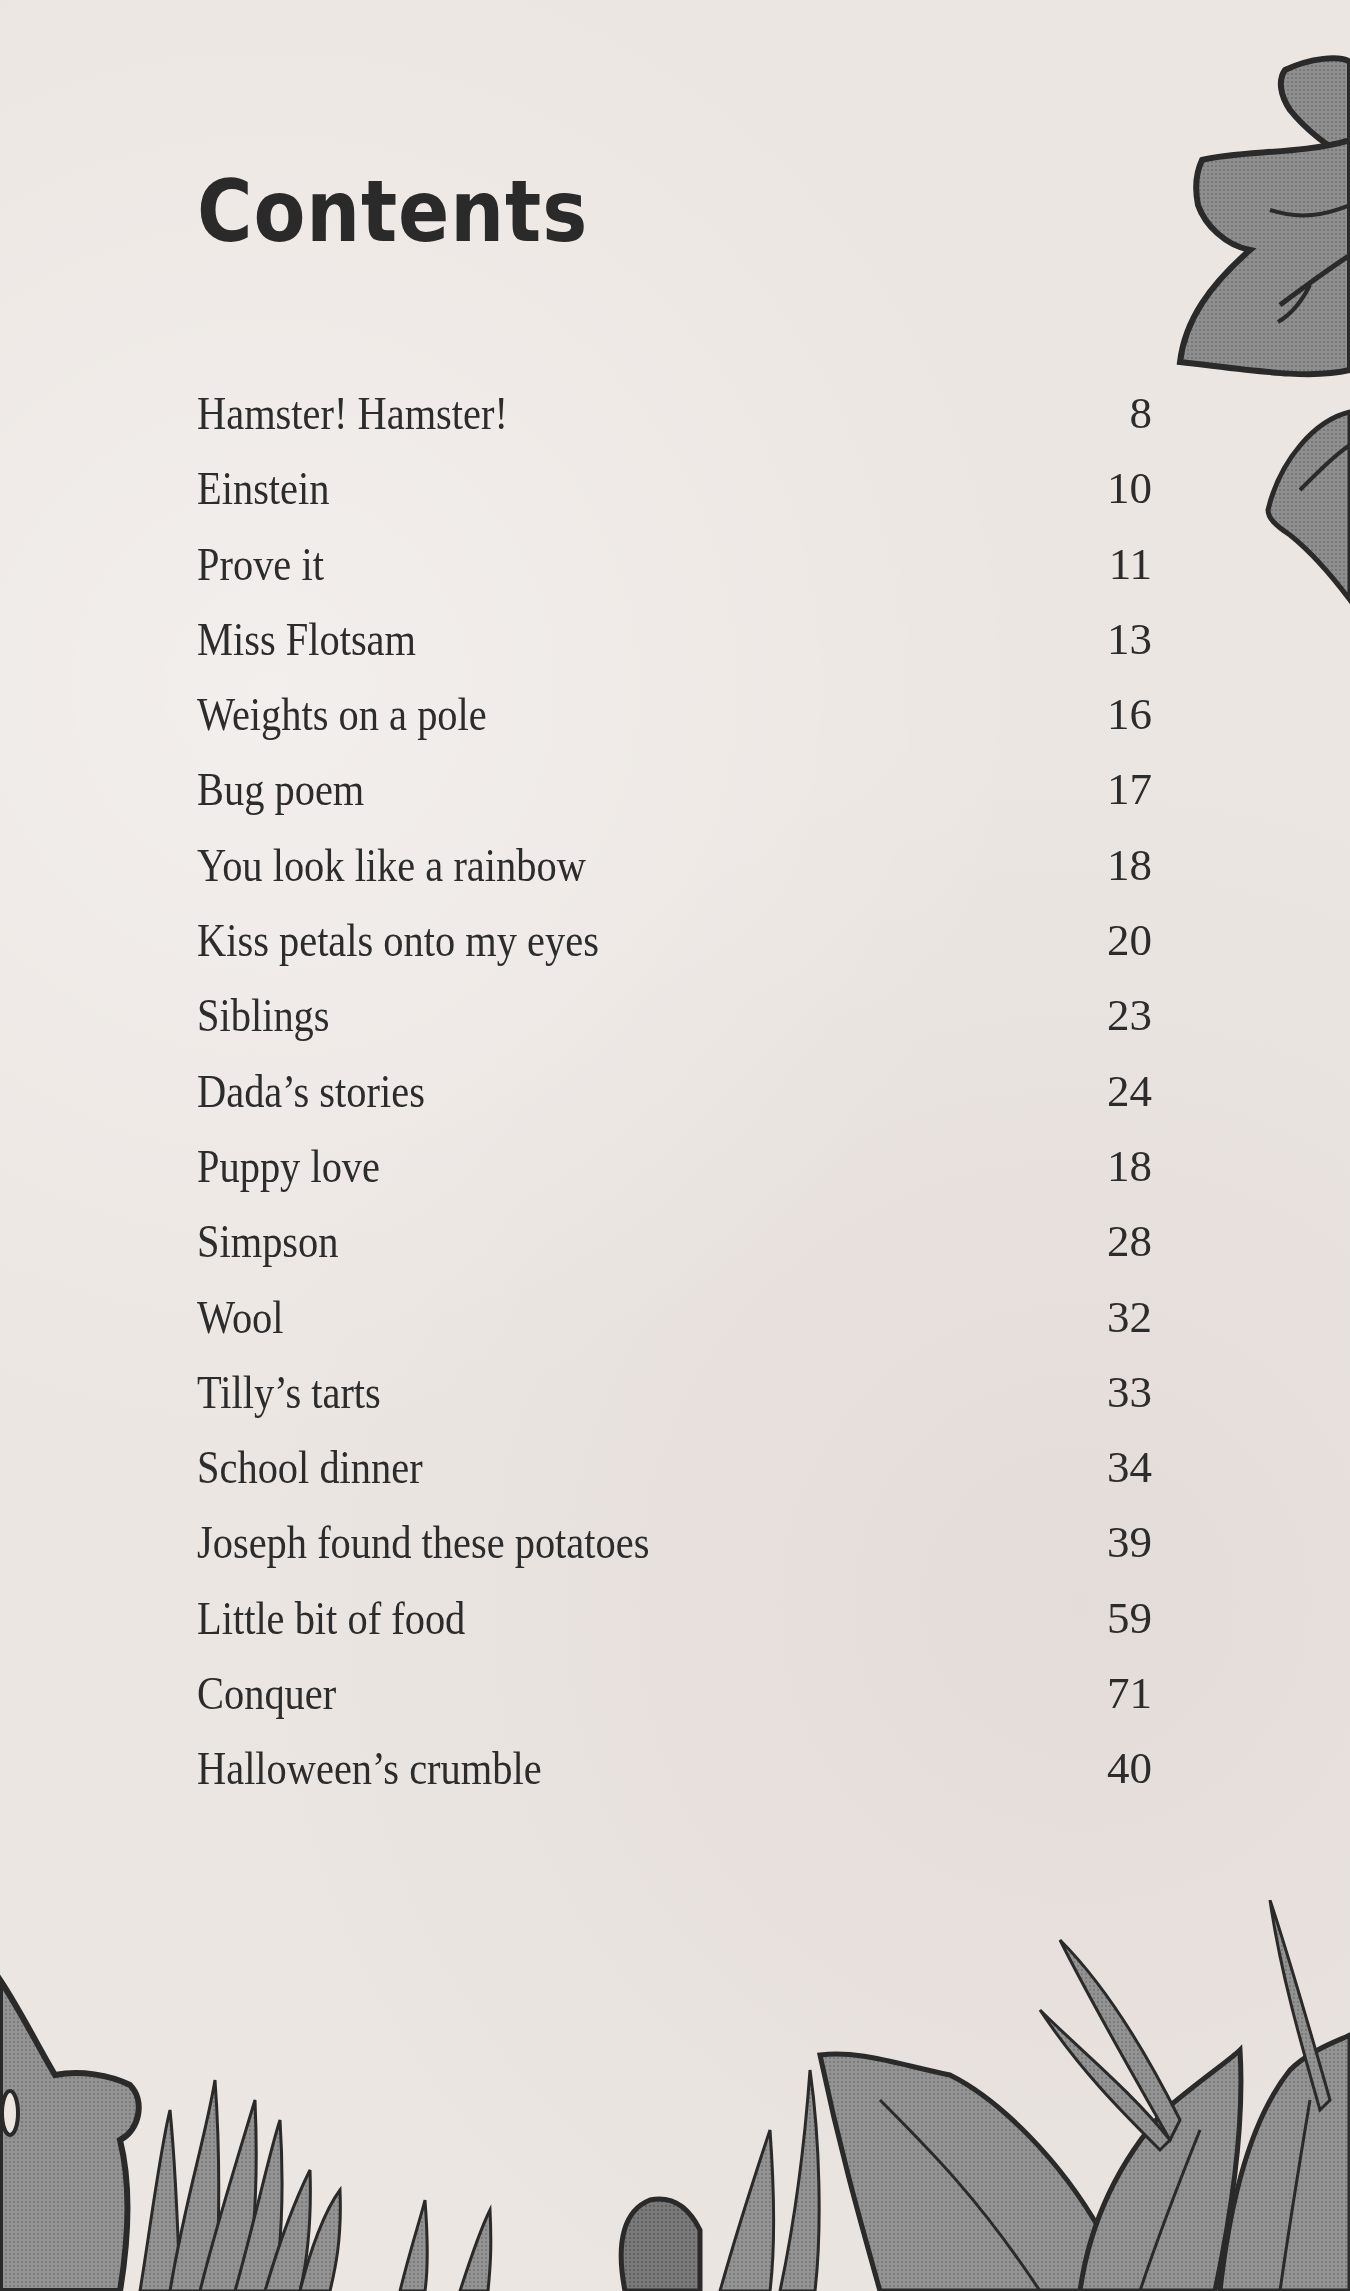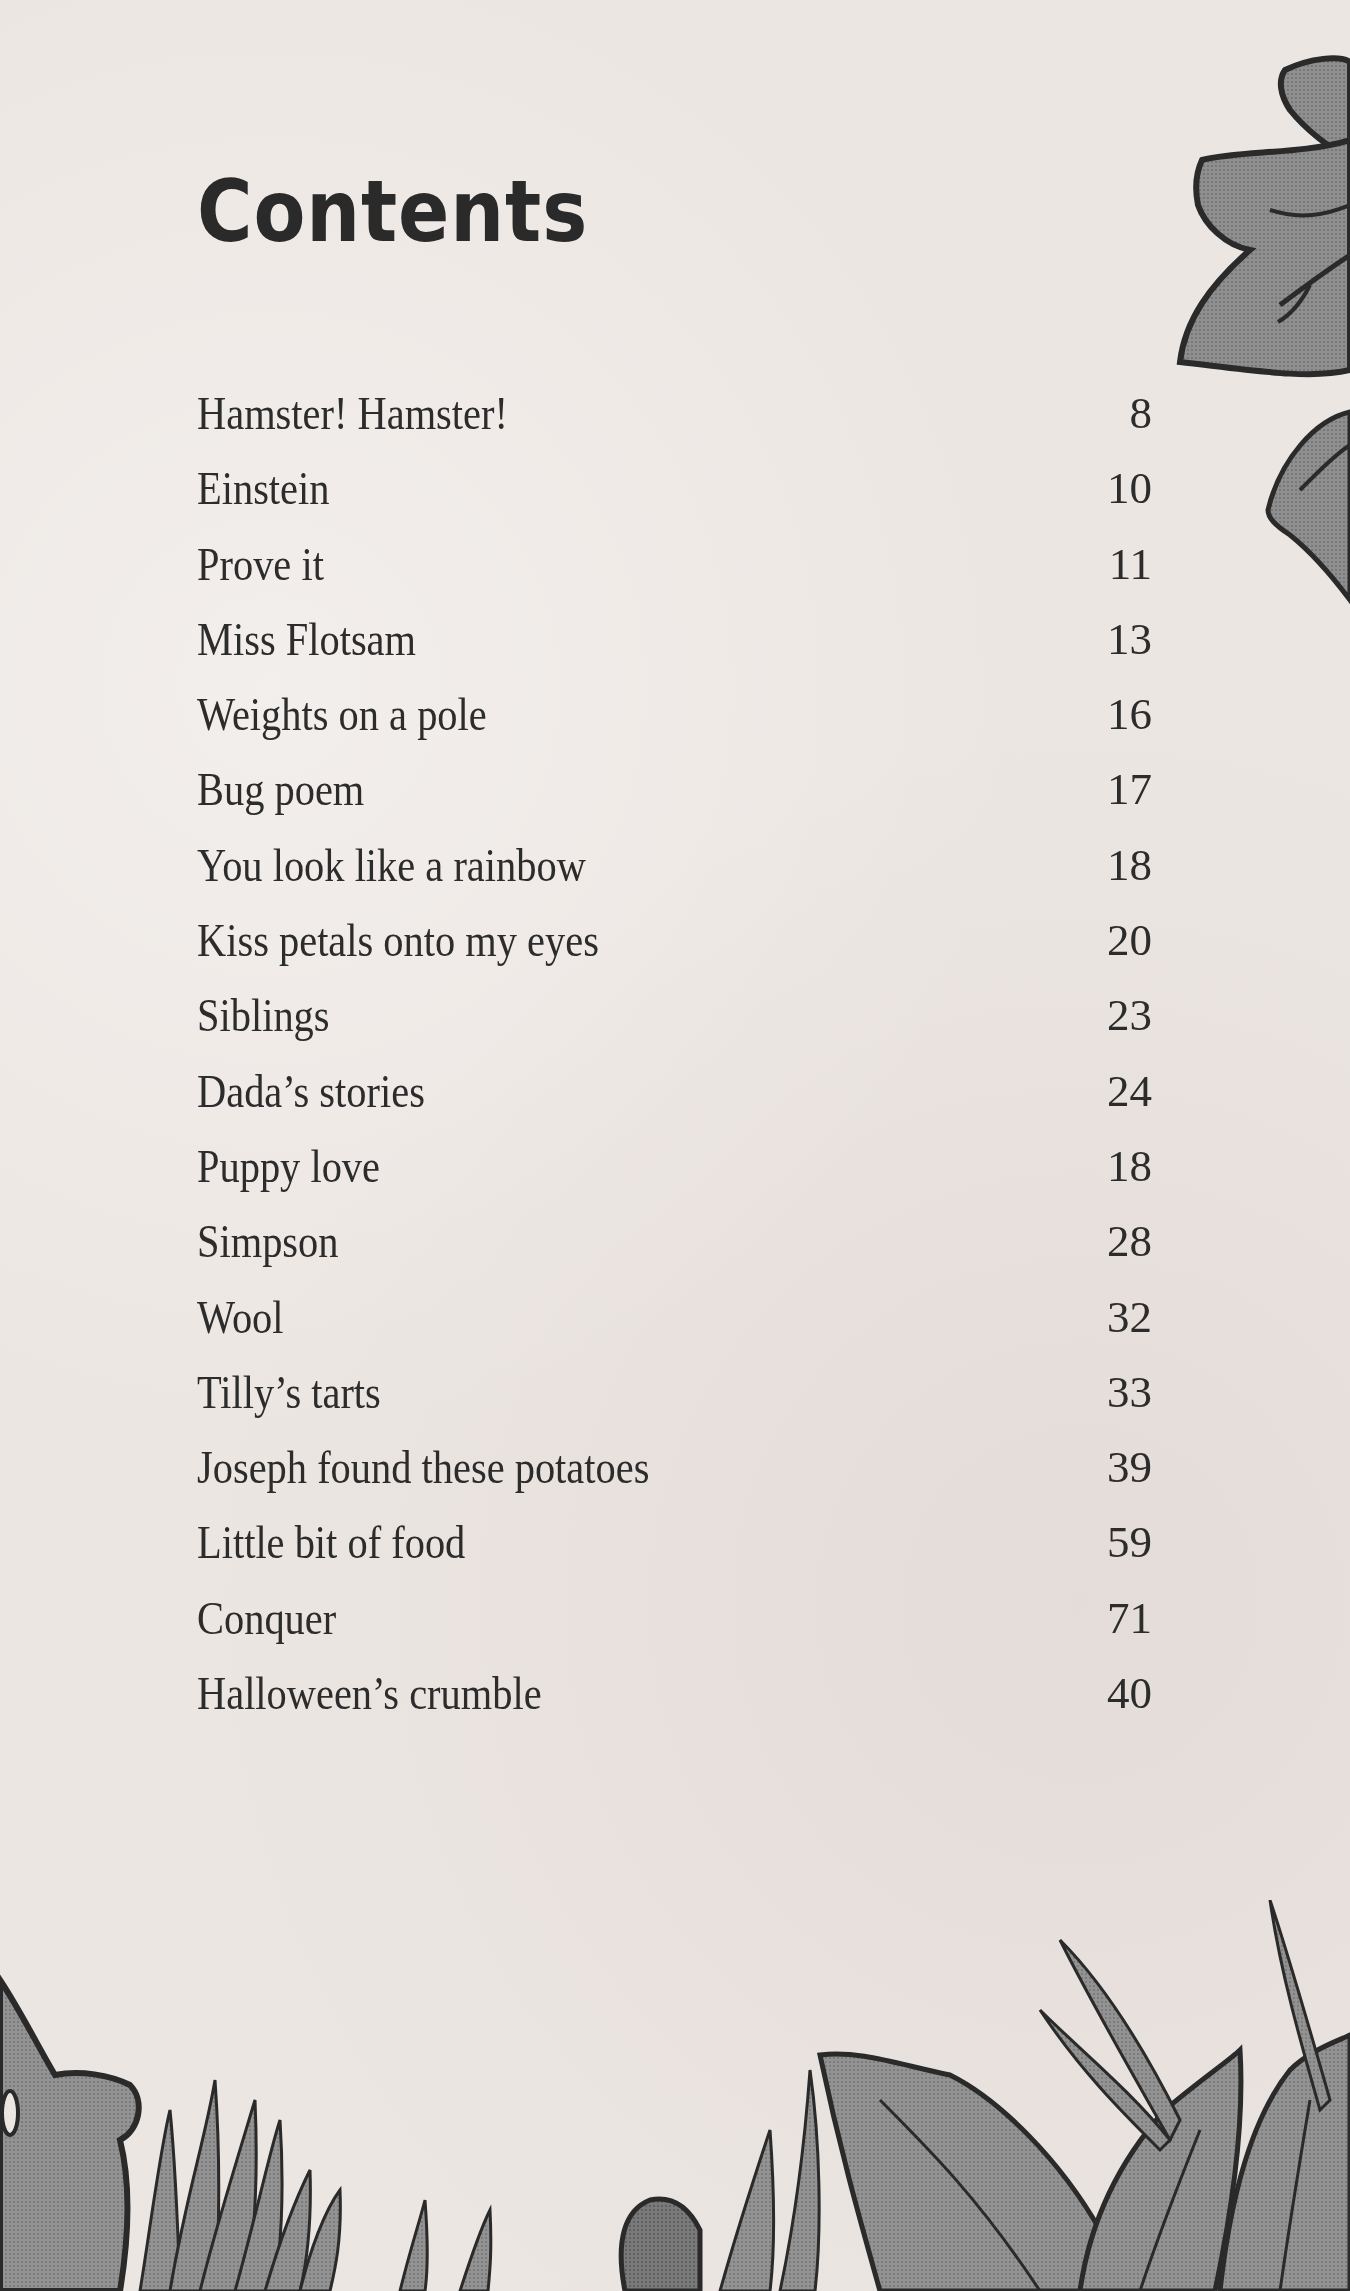--- a/index.html
+++ b/index.html
@@ -107,20 +107,24 @@
       <span class="t">Simpson</span>
       <span class="p">28</span>
     </div>
   <div class="row">
       <span class="t">Wool</span>
       <span class="p">32</span>
     </div>
   <div class="row">
       <span class="t">Tilly’s tarts</span>
       <span class="p">33</span>
+    </div>
+  <div class="row">
+      <span class="t">School dinner</span>
+      <span class="p">34</span>
     </div>
   <div class="row">
       <span class="t">Joseph found these potatoes</span>
       <span class="p">39</span>
     </div>
   <div class="row">
       <span class="t">Little bit of food</span>
       <span class="p">59</span>
     </div>
   <div class="row">

